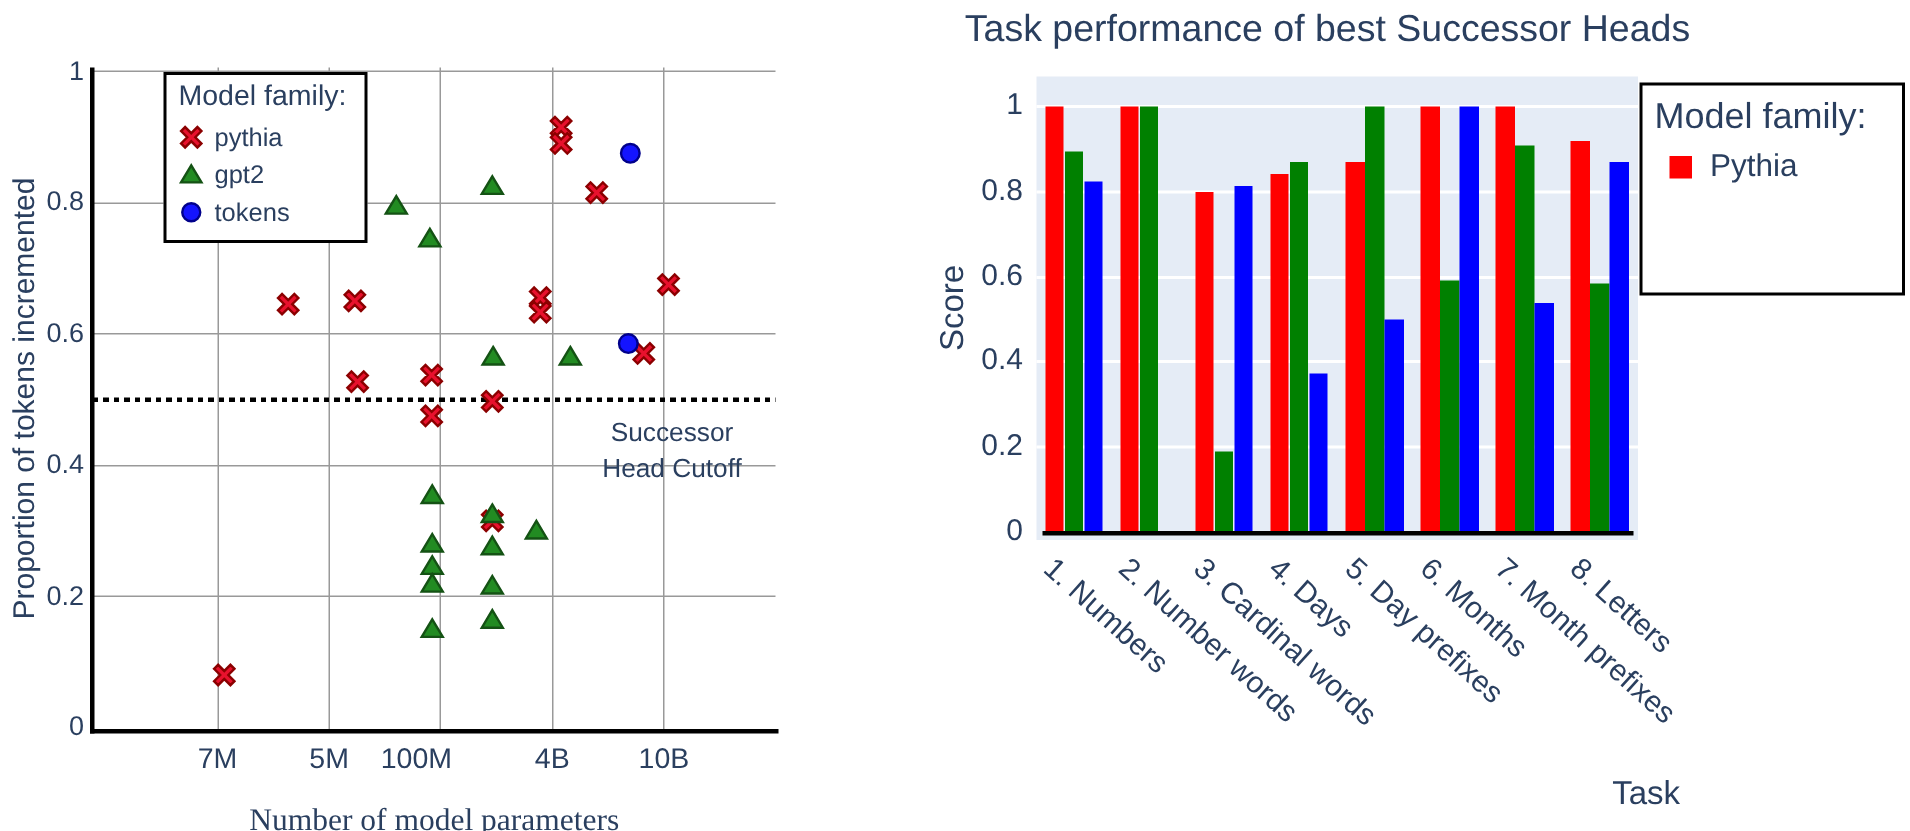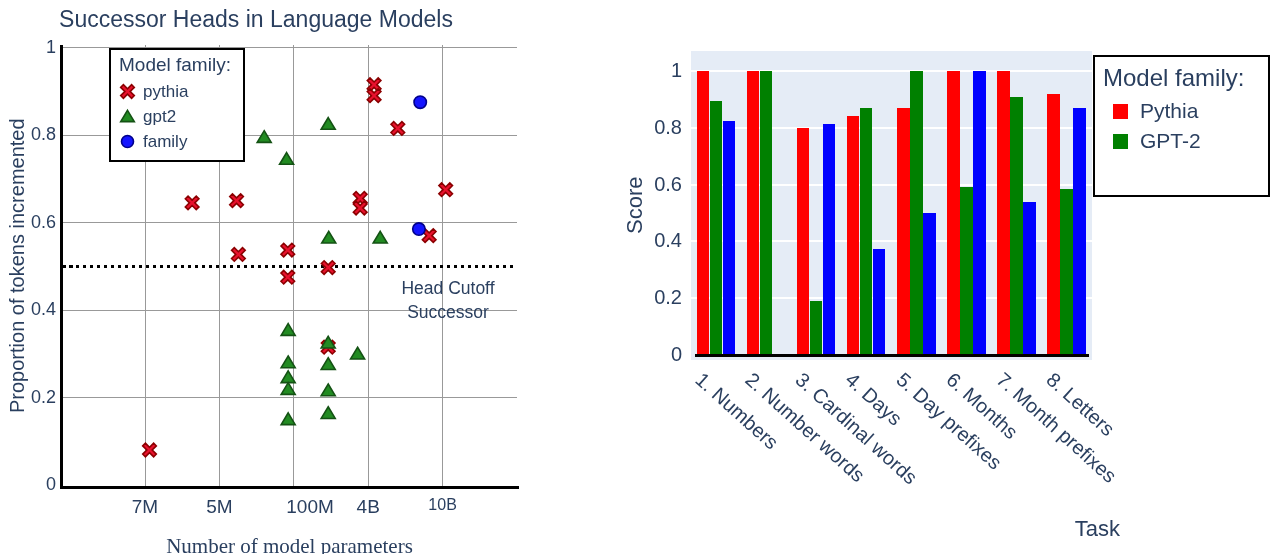--- a/index.html
+++ b/index.html
@@ -30,21 +30,20 @@
   #legend2 .ltitle{font-size:24px;margin:2px 0 4px;white-space:nowrap;}
   #legend2 .litem{display:flex;align-items:center;gap:12px;font-size:21px;height:30px;
                   margin-left:10px;white-space:nowrap;}
   #legend2 .swatch{width:15px;height:15px;display:inline-block;}
 </style>
 </head>
 <body>
 
 <div id="canvas">
 
-  <div class="ttl" id="fig1-title">Successor Heads in Language Models</div>
 
   <div class="vlabel" id="fig1-ylabel">Proportion of tokens incremented</div>
 
   <div id="plot1">
     <div id="cutoff-line"></div>
     <svg id="scatter-svg" width="455" height="442">
         <path d="M-6.8,-4.1L-4.1,-6.8L0,-2.7L4.1,-6.8L6.8,-4.1L2.7,0L6.8,4.1L4.1,6.8L0,2.7L-4.1,6.8L-6.8,4.1L-2.7,0Z" transform="translate(87.51591932230872,405)" fill="#e8112d" stroke="#8b0000" stroke-width="1.6"></path>
         <path d="M-6.8,-4.1L-4.1,-6.8L0,-2.7L4.1,-6.8L6.8,-4.1L2.7,0L6.8,4.1L4.1,6.8L0,2.7L-4.1,6.8L-6.8,4.1L-2.7,0Z" transform="translate(130.1300530951212,157.8125)" fill="#e8112d" stroke="#8b0000" stroke-width="1.6"></path>
         <path d="M-6.8,-4.1L-4.1,-6.8L0,-2.7L4.1,-6.8L6.8,-4.1L2.7,0L6.8,4.1L4.1,6.8L0,2.7L-4.1,6.8L-6.8,4.1L-2.7,0Z" transform="translate(174.5453997505436,155.625)" fill="#e8112d" stroke="#8b0000" stroke-width="1.6"></path>
         <path d="M-6.8,-4.1L-4.1,-6.8L0,-2.7L4.1,-6.8L6.8,-4.1L2.7,0L6.8,4.1L4.1,6.8L0,2.7L-4.1,6.8L-6.8,4.1L-2.7,0Z" transform="translate(176.392274379686,209.4375)" fill="#e8112d" stroke="#8b0000" stroke-width="1.6"></path>
@@ -71,61 +70,62 @@
         <path d="M0,-6.5L7,5.2L-7,5.2Z" transform="translate(266.20241104368233,297.8125)" fill="#228b22" stroke="#145214" stroke-width="1.6"></path>
         <path d="M0,-6.5L7,5.2L-7,5.2Z" transform="translate(266.20241104368233,319.25)" fill="#228b22" stroke="#145214" stroke-width="1.6"></path>
         <path d="M0,-6.5L7,5.2L-7,5.2Z" transform="translate(266.20241104368233,345.5)" fill="#228b22" stroke="#145214" stroke-width="1.6"></path>
         <path d="M0,-6.5L7,5.2L-7,5.2Z" transform="translate(266.20241104368233,368.25)" fill="#228b22" stroke="#145214" stroke-width="1.6"></path>
         <path d="M0,-6.5L7,5.2L-7,5.2Z" transform="translate(295.5855377344864,308.75)" fill="#228b22" stroke="#145214" stroke-width="1.6"></path>
         <path d="M0,-6.5L7,5.2L-7,5.2Z" transform="translate(318.2057793662821,192.81250000000003)" fill="#228b22" stroke="#145214" stroke-width="1.6"></path>
         <circle r="6.2" cx="358.20336832259983" cy="57.1875" fill="#1414ff" stroke="#00008b" stroke-width="1.6"></circle>
         <circle r="6.2" cx="356.8843480607437" cy="184.06250000000003" fill="#1414ff" stroke="#00008b" stroke-width="1.6"></circle>
       </svg>
     <div id="annot">
+      <div>Successor</div>
       <div>Head Cutoff</div>
-      <div>Successor</div>
     </div>
 
     <div id="legend1">
       <div class="ltitle">Model family:</div>
       <div class="litem">
         <svg width="17" height="17" viewBox="-8.5 -8.5 17 17">
           <path class="mshape" stroke-width="1.6" d="M-6.8,-4.1L-4.1,-6.8L0,-2.7L4.1,-6.8L6.8,-4.1L2.7,0L6.8,4.1L4.1,6.8L0,2.7L-4.1,6.8L-6.8,4.1L-2.7,0Z" fill="#e8112d" stroke="#8b0000"></path>
         </svg>
         <span>pythia</span>
       </div>
       <div class="litem">
         <svg width="17" height="17" viewBox="-8.5 -8.5 17 17">
           <path class="mshape" stroke-width="1.6" d="M0,-6.2L6.8,5.1L-6.8,5.1Z" fill="#228b22" stroke="#145214"></path>
         </svg>
         <span>gpt2</span>
       </div>
       <div class="litem">
         <svg width="17" height="17" viewBox="-8.5 -8.5 17 17">
           <circle class="mshape" stroke-width="1.6" r="6" fill="#1414ff" stroke="#00008b"></circle>
         </svg>
-        <span>family</span>
+        <span>tokens</span>
       </div>
     </div>
   <div style="left: 82.5px; top: 0px; width: 1.2px; height: 441px; background: rgb(153, 153, 153); z-index: 0; position: absolute;"></div>
       <div style="left: 156.9px; top: 0px; width: 1.2px; height: 441px; background: rgb(153, 153, 153); z-index: 0; position: absolute;"></div>
       <div style="left: 231.3px; top: 0px; width: 1.2px; height: 441px; background: rgb(153, 153, 153); z-index: 0; position: absolute;"></div>
       <div style="left: 305.7px; top: 0px; width: 1.2px; height: 441px; background: rgb(153, 153, 153); z-index: 0; position: absolute;"></div>
       <div style="left: 380.1px; top: 0px; width: 1.2px; height: 441px; background: rgb(153, 153, 153); z-index: 0; position: absolute;"></div>
       <div style="left: 0px; top: 352px; width: 455px; height: 1.2px; background: rgb(153, 153, 153); z-index: 0; position: absolute;"></div>
       <div style="left: 0px; top: 264.5px; width: 455px; height: 1.2px; background: rgb(153, 153, 153); z-index: 0; position: absolute;"></div>
       <div style="left: 0px; top: 177px; width: 455px; height: 1.2px; background: rgb(153, 153, 153); z-index: 0; position: absolute;"></div>
       <div style="left: 0px; top: 89.5px; width: 455px; height: 1.2px; background: rgb(153, 153, 153); z-index: 0; position: absolute;"></div>
       <div style="left: 0px; top: 2px; width: 455px; height: 1.2px; background: rgb(153, 153, 153); z-index: 0; position: absolute;"></div>
       <div style="left: -2px; top: 0px; width: 3px; height: 444px; background: rgb(0, 0, 0); z-index: 3; position: absolute;"></div>
       <div style="left: -2px; top: 441px; width: 459px; height: 3px; background: rgb(0, 0, 0); z-index: 3; position: absolute;"></div>
     </div>
 
   <div id="fig1-xlabel">Number of model parameters</div>
 
+  <div class="ttl" id="fig2-title">Task performance of best Successor Heads</div>
 
   <div class="vlabel" id="fig2-ylabel">Score</div>
 
   <div id="plot2" style="background: rgb(229, 236, 246);">
       <div style="left: 0px; top: 246.2px; width: 401px; height: 2px; background: rgb(255, 255, 255); z-index: 0; position: absolute;"></div>
       <div style="left: 0px; top: 189.4px; width: 401px; height: 2px; background: rgb(255, 255, 255); z-index: 0; position: absolute;"></div>
       <div style="left: 0px; top: 132.6px; width: 401px; height: 2px; background: rgb(255, 255, 255); z-index: 0; position: absolute;"></div>
       <div style="left: 0px; top: 75.8px; width: 401px; height: 2px; background: rgb(255, 255, 255); z-index: 0; position: absolute;"></div>
       <div style="left: 0px; top: 19px; width: 401px; height: 2px; background: rgb(255, 255, 255); z-index: 0; position: absolute;"></div>
       <div style="left: 5.5625px; top: 20px; width: 12.5px; height: 285px; background: rgb(255, 0, 0); z-index: 1; position: absolute;"></div>
@@ -155,31 +155,27 @@
     </div>
 
   <div id="fig2-xlabel">Task</div>
 
   <div id="legend2">
     <div class="ltitle">Model family:</div>
     <div class="litem">
       <span class="swatch" style="background: rgb(255, 0, 0);"></span>
       <span>Pythia</span>
     </div>
-    <div class="litem">
-      <span class="swatch" style="background: rgb(0, 128, 0);"></span>
-      <span>GPT-2</span>
-    </div>
   </div>
 
 <div style="left: 105px; top: 496px; width: 80px; text-align: center; font-size: 19px; position: absolute;">7M</div>
     <div style="left: 179.4px; top: 496px; width: 80px; text-align: center; font-size: 19px; position: absolute;">5M</div>
-    <div style="left: 253.8px; top: 496px; width: 80px; text-align: right; font-size: 19px; position: absolute;">100M</div>
+    <div style="left: 253.8px; top: 496px; width: 80px; text-align: left; font-size: 19px; position: absolute;">100M</div>
     <div style="left: 328.2px; top: 496px; width: 80px; text-align: center; font-size: 19px; position: absolute;">4B</div>
-    <div style="left: 402.6px; top: 496px; width: 80px; text-align: center; font-size: 16px; position: absolute;">10B</div>
+    <div style="left: 402.6px; top: 496px; width: 80px; text-align: center; font-size: 19px; position: absolute;">10B</div>
     <div style="left: 14px; top: 474px; width: 42px; text-align: right; font-size: 18px; position: absolute;">0</div>
     <div style="left: 14px; top: 386.5px; width: 42px; text-align: right; font-size: 18px; position: absolute;">0.2</div>
     <div style="left: 14px; top: 299px; width: 42px; text-align: right; font-size: 18px; position: absolute;">0.4</div>
     <div style="left: 14px; top: 211.5px; width: 42px; text-align: right; font-size: 18px; position: absolute;">0.6</div>
     <div style="left: 14px; top: 124px; width: 42px; text-align: right; font-size: 18px; position: absolute;">0.8</div>
     <div style="left: 14px; top: 36.5px; width: 42px; text-align: right; font-size: 18px; position: absolute;">1</div>
     <div style="left: 638px; top: 343px; width: 44px; text-align: right; font-size: 20px; position: absolute;">0</div>
     <div style="left: 638px; top: 286.2px; width: 44px; text-align: right; font-size: 20px; position: absolute;">0.2</div>
     <div style="left: 638px; top: 229.4px; width: 44px; text-align: right; font-size: 20px; position: absolute;">0.4</div>
     <div style="left: 638px; top: 172.6px; width: 44px; text-align: right; font-size: 20px; position: absolute;">0.6</div>

